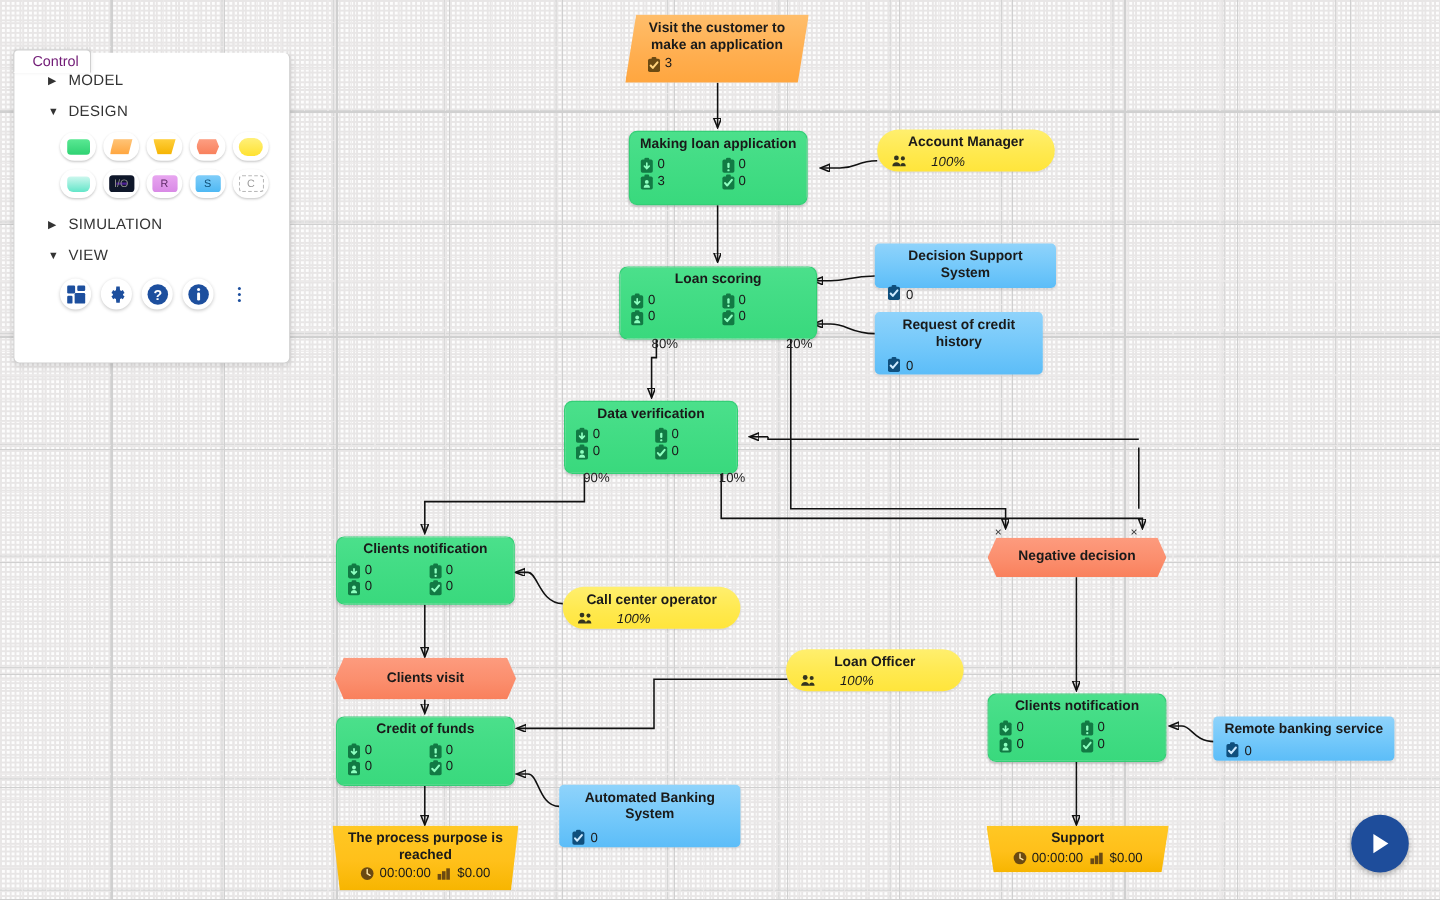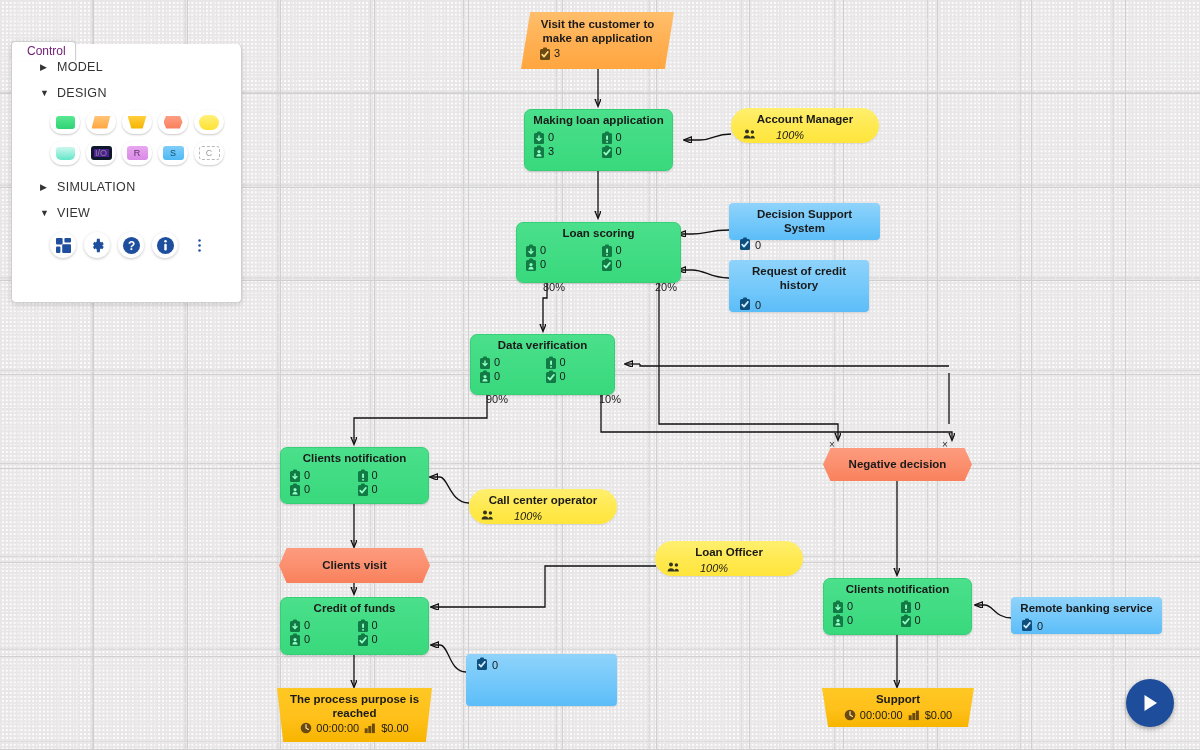--- a/index.html
+++ b/index.html
@@ -154,21 +154,21 @@
   }
   .sw { width:19px; height:13px; }
   .sw.green   { border-radius:3px; background:linear-gradient(180deg,#5ae893,#2fd273); }
   .sw.par     { background:linear-gradient(180deg,#ffc477,#ffa53d); clip-path:polygon(18% 0,100% 0,82% 100%,0 100%); }
   .sw.trap    { background:linear-gradient(180deg,#ffcf3c,#f5b300); clip-path:polygon(0 0,100% 0,80% 100%,20% 100%); }
   .sw.hex     { background:linear-gradient(180deg,#fd9e82,#f87f5b); clip-path:polygon(14% 0,86% 0,100% 50%,86% 100%,14% 100%,0 50%); }
   .sw.pill    { border-radius:8px; background:linear-gradient(180deg,#fff07a,#ffe231); width:20px;height:15px;}
   .sw.cyan    { border-radius:3px 3px 5px 5px; background:linear-gradient(180deg,#cdf7ee,#63e6c9); }
   .sw.txt     { border-radius:3px; display:flex; align-items:center; justify-content:center;
                 font-size:9px; font-weight:normal; color:#555; width:21px; height:14px; }
-  .sw.io   { background:#4c1d95; border:3px solid #0f172a; color:#8a8a8a; }
+  .sw.io   { background:#4c1d95; border:6px solid #0f172a; color:#8a8a8a; }
   .sw.r    { background:linear-gradient(180deg,#e8a6f0,#d98ae6); color:#5d2b67; }
   .sw.s    { background:linear-gradient(180deg,#7fcdf9,#4fb9f4); color:#0d4d74; }
   .sw.c    { background:#fff; border:1px dashed #b9b9b9; color:#9b9b9b; }
 
   .icons { display:flex; gap:8px; padding: 6px 0 0 38px; align-items:center; }
   .ibtn { width:26px; height:26px; border-radius:50%; background:#fff;
           box-shadow:0 1px 3px rgba(0,0,0,.22); display:flex; align-items:center; justify-content:center; }
   .ibtn.flat { box-shadow:none; }
 
   #playbtn {
@@ -496,20 +496,21 @@
               <rect x="1" y="2" width="10" height="11" rx="1.5" fill="#127a44"></rect>
               <rect x="4" y="0.5" width="4" height="2.6" rx="1" fill="#127a44"></rect>
               <path d="M3.2 7.6 L5 9.6 L8.9 4.9" stroke="#8dffc0" stroke-width="1.7" fill="none" stroke-linecap="round" stroke-linejoin="round"></path>
             </svg></span>
           <span>0</span>
         </div>
     </div>
   </div>
 
   <div class="node sys" style="left:466px; top:654px; width:151px; height:52px;">
+    <div class="title" style="line-height:1.2;">Automated Banking System</div>
     <div class="meta" style="padding-top:3px;">
       <span class="g"><svg viewBox="0 0 12 14" width="12" height="14">
             <rect x="1" y="2" width="10" height="11" rx="1.5" fill="#0f4f7d"></rect>
             <rect x="4" y="0.5" width="4" height="2.6" rx="1" fill="#0f4f7d"></rect>
             <path d="M3.2 7.6 L5 9.6 L8.9 4.9" stroke="#cdeaff" stroke-width="1.7" fill="none" stroke-linecap="round" stroke-linejoin="round"></path>
           </svg></span>
       <span>0</span>
     </div>
   </div>
 

